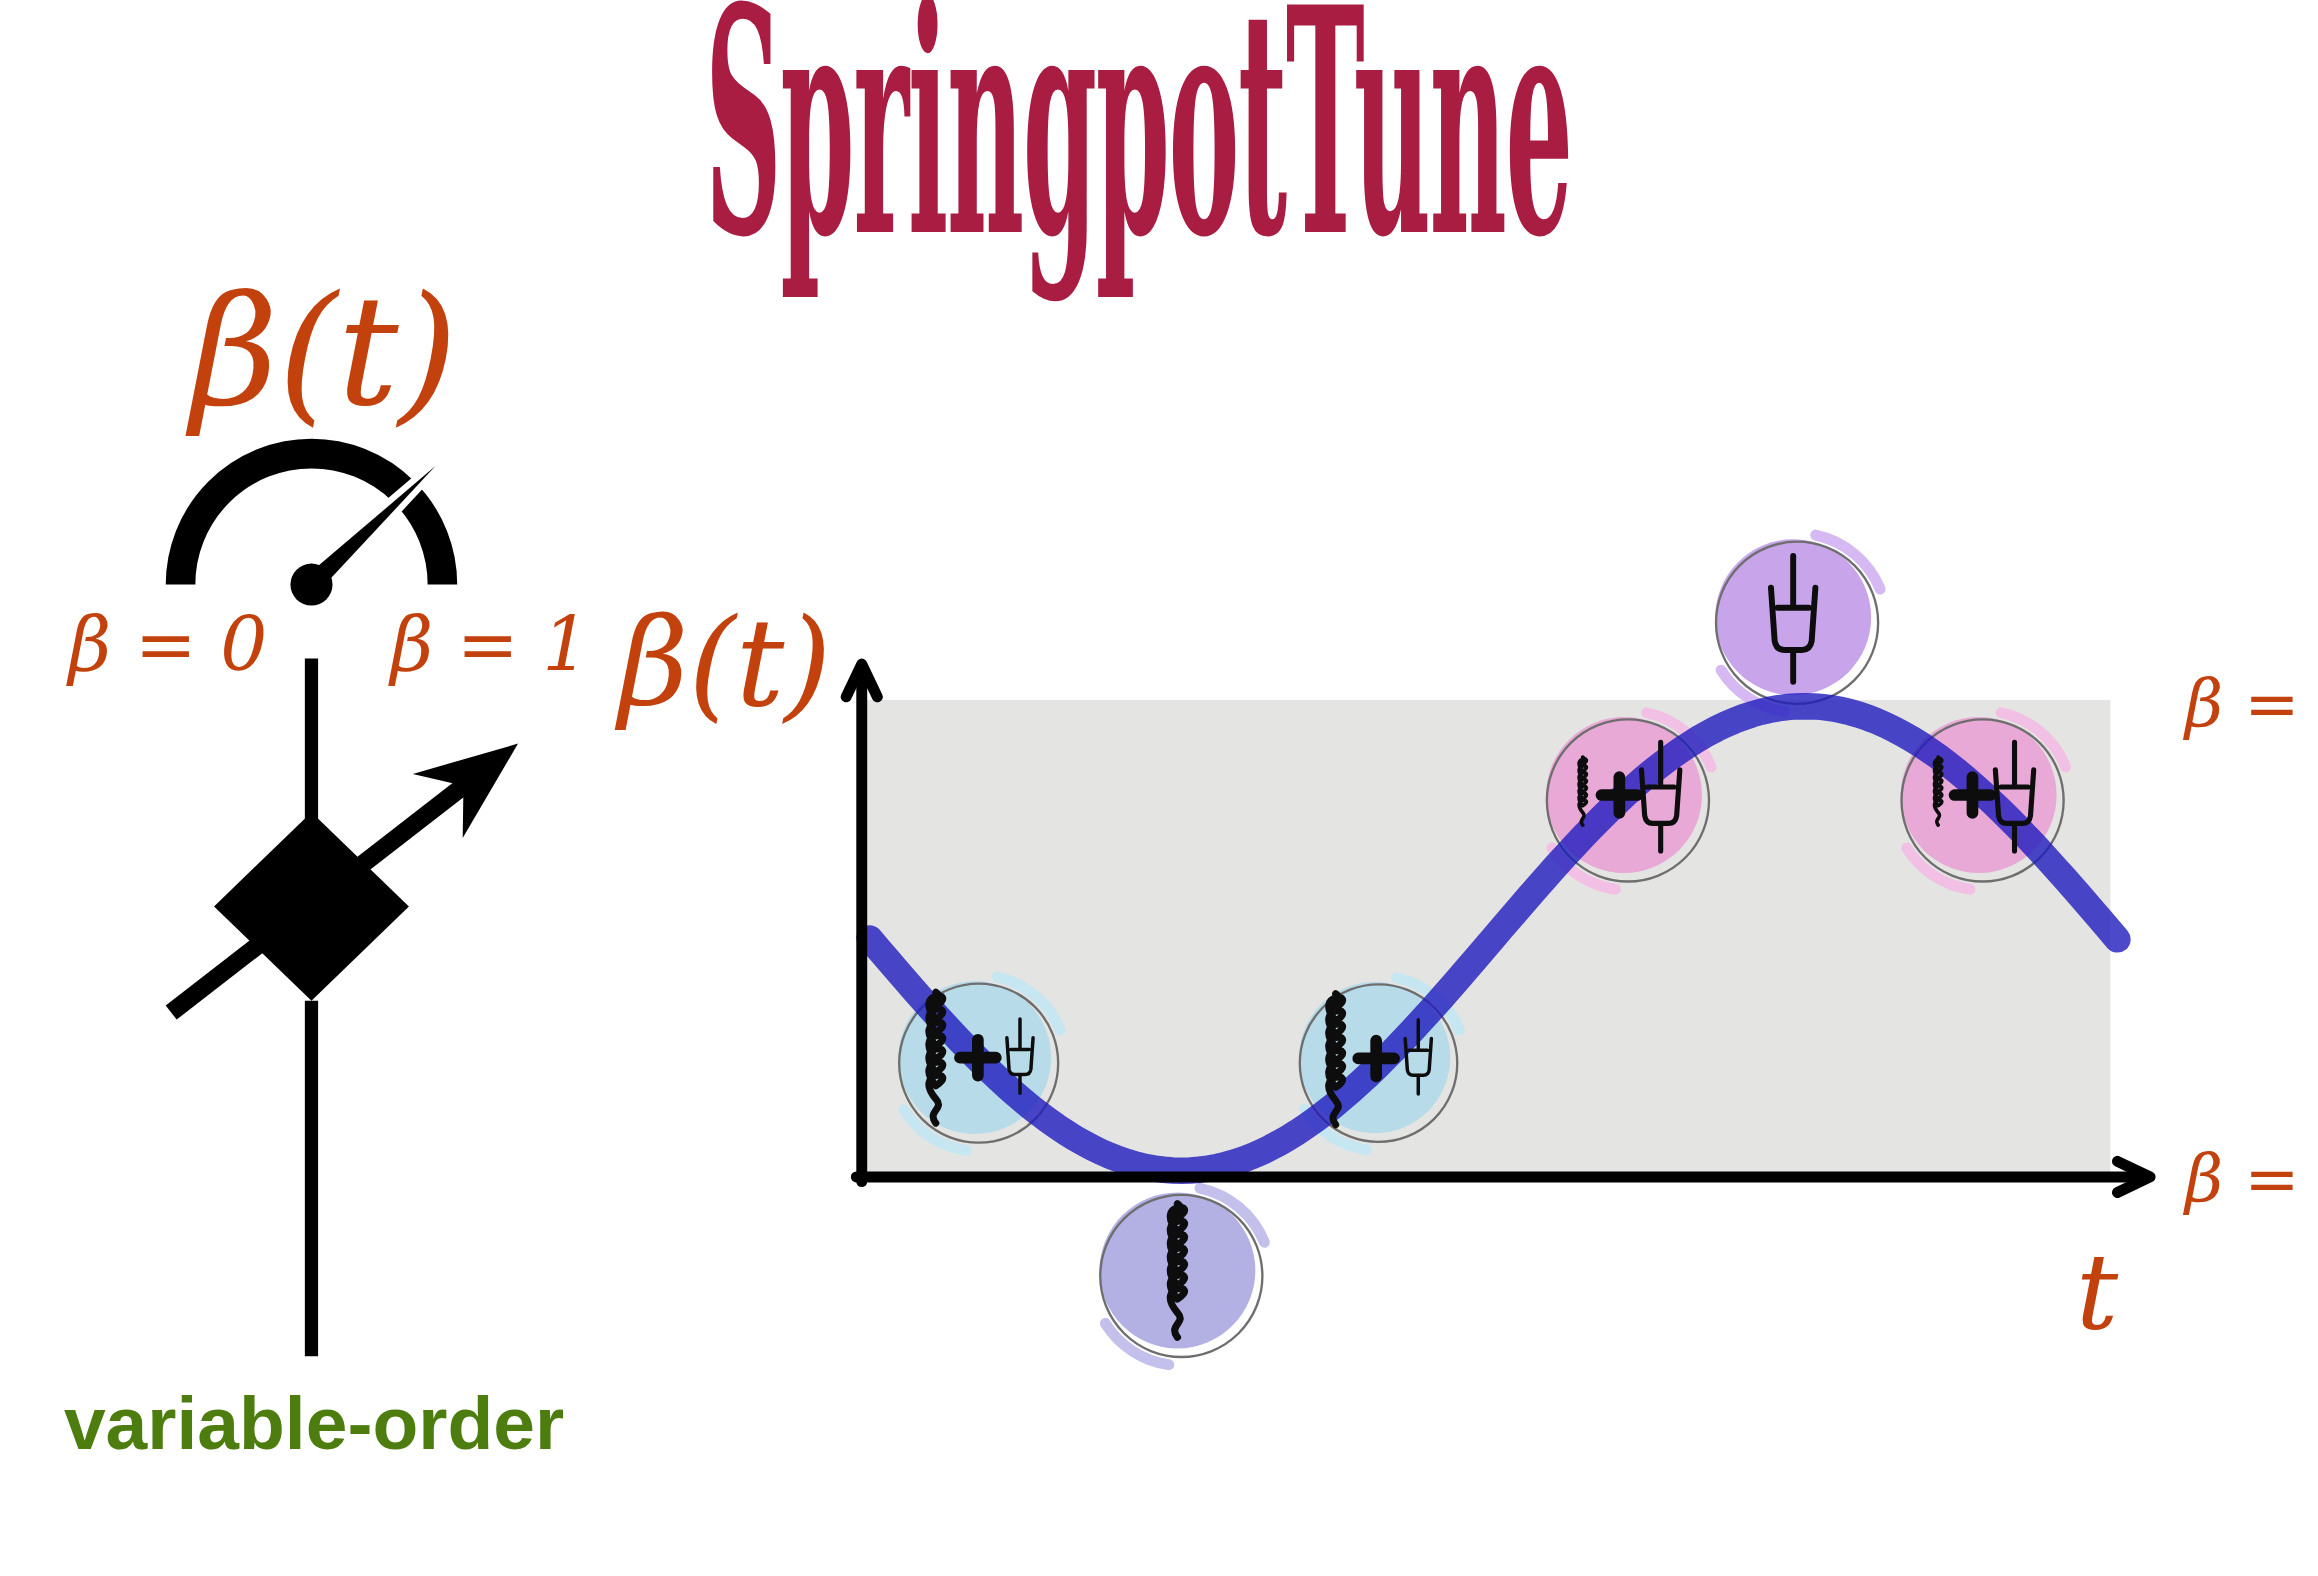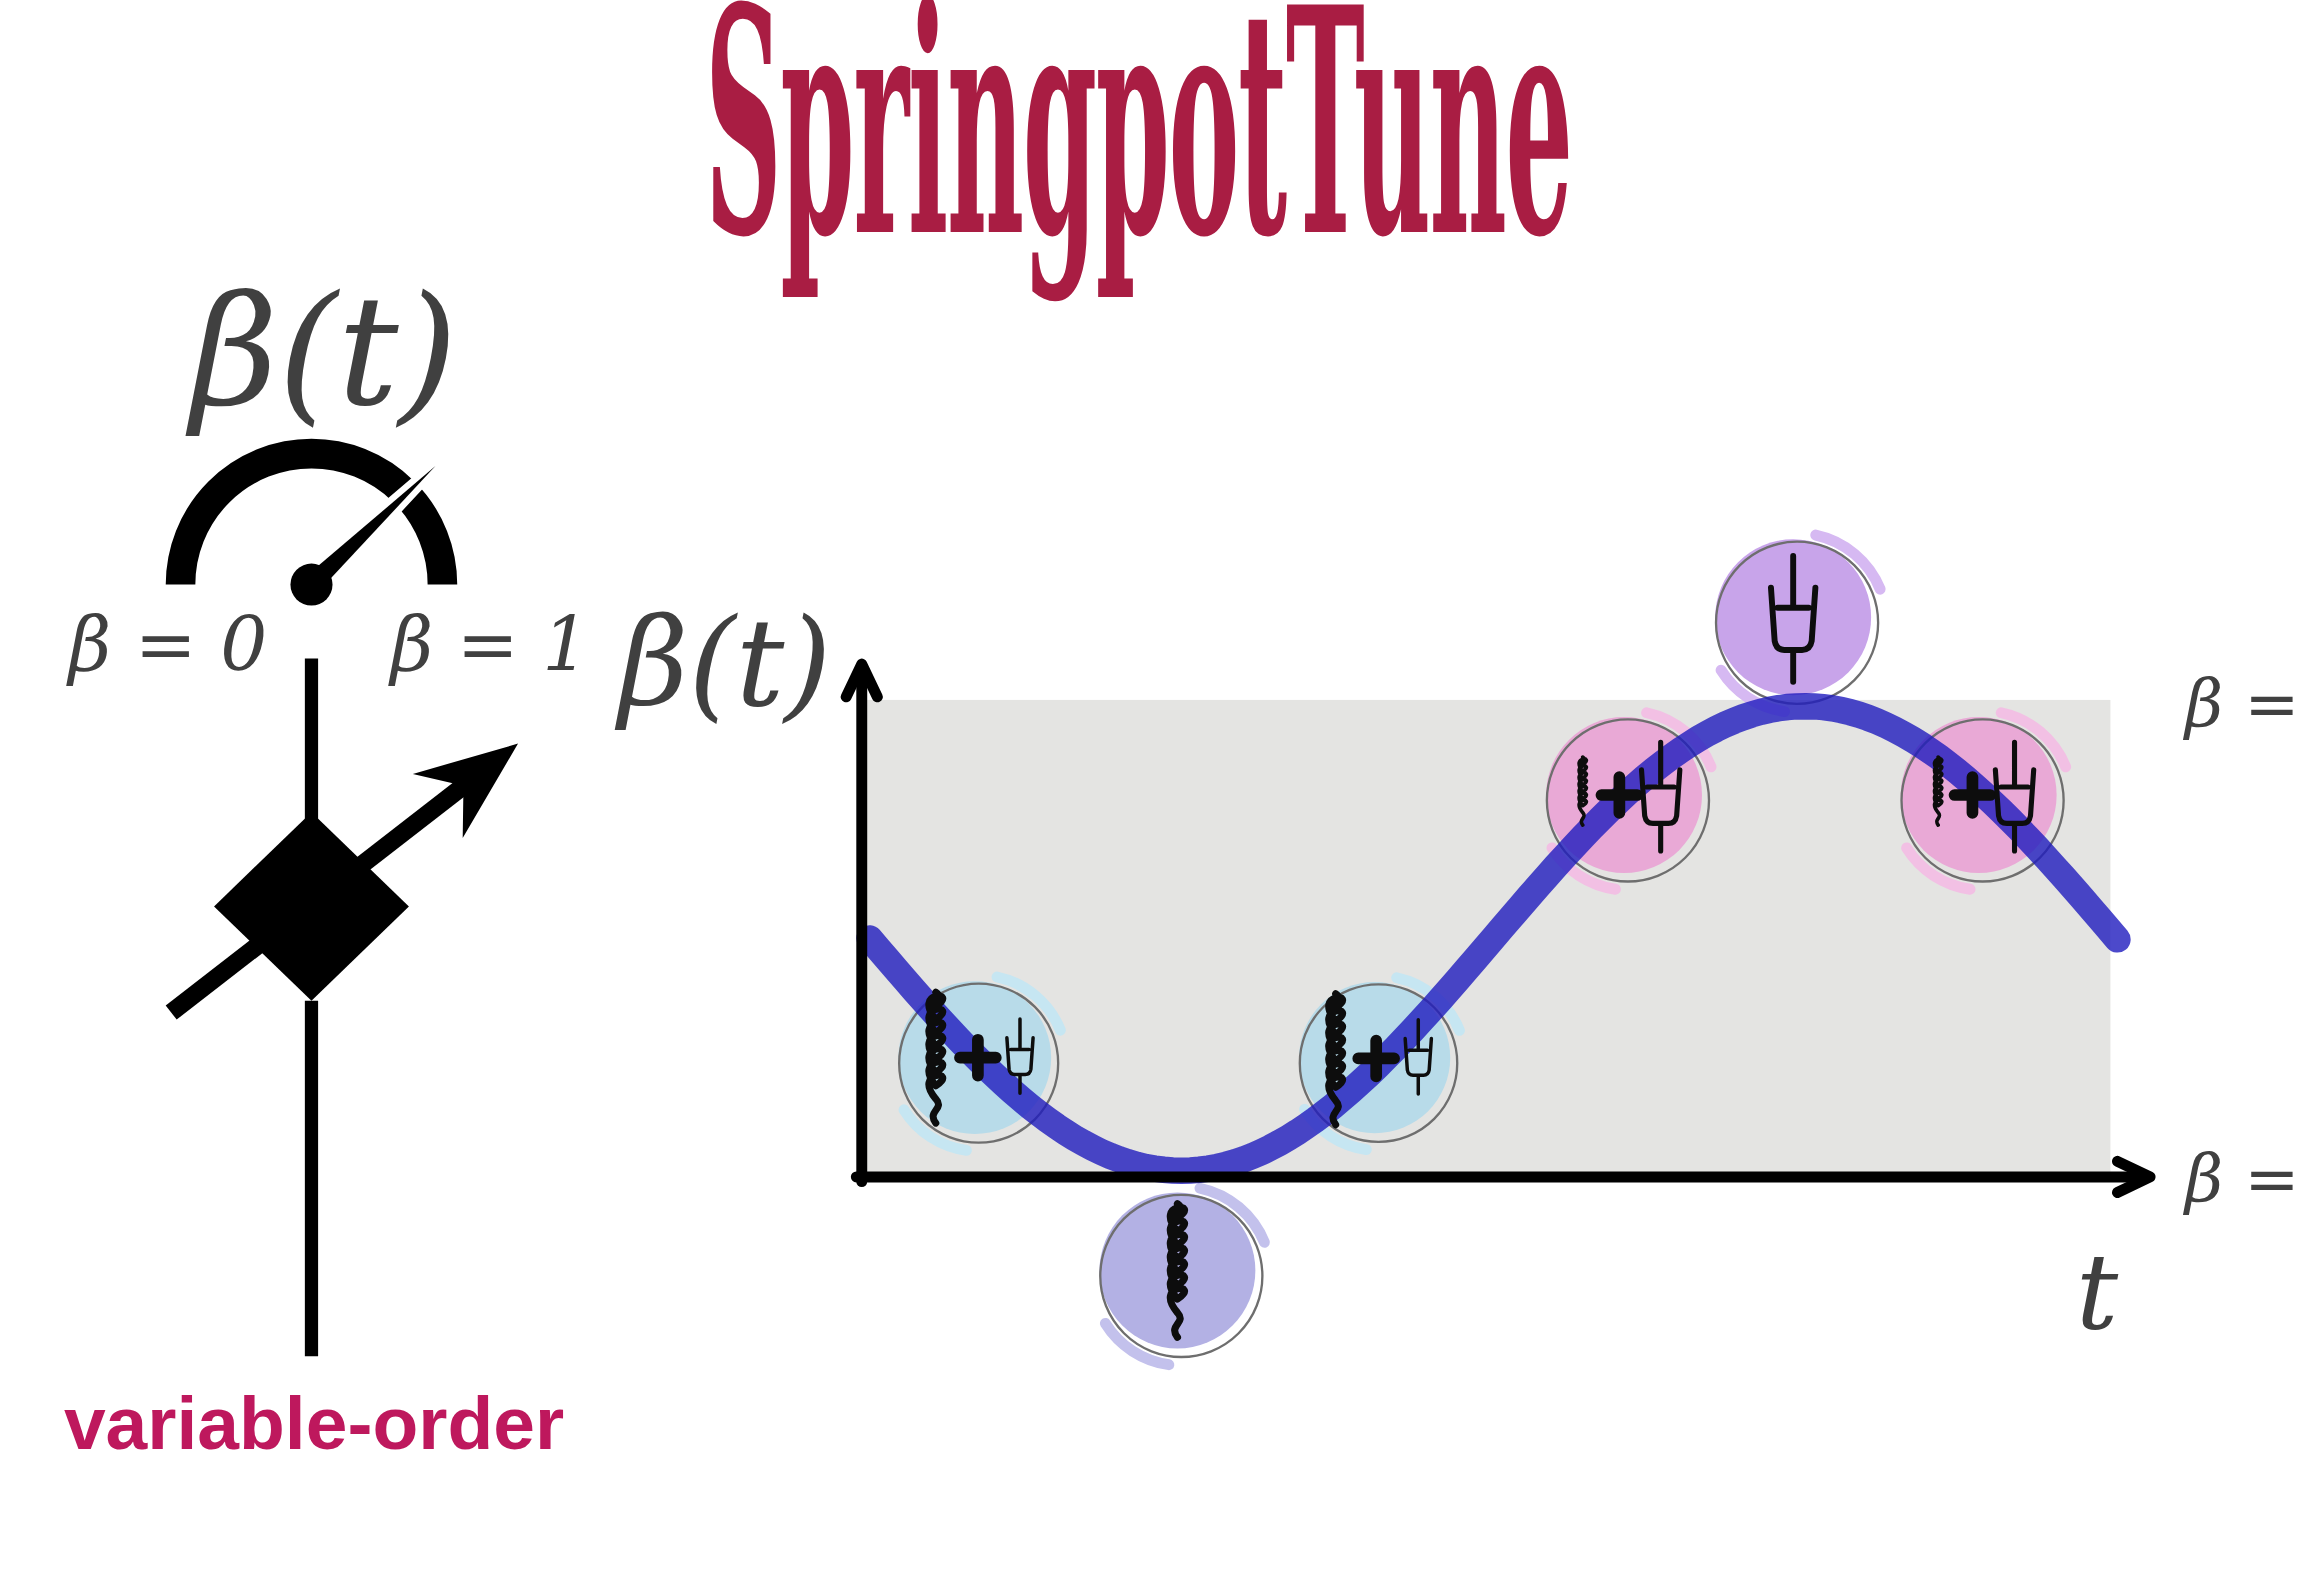--- a/index.html
+++ b/index.html
@@ -7,21 +7,21 @@
           font-family:"DejaVu Sans",sans-serif;}
   .layer{position:absolute;left:0;top:0;width:2319px;height:1576px;}
 
   
   .title-wrap{position:absolute;left:-136px;top:-33px;width:2128px;text-align:center;}
   .title{display:inline-block;font-family:"DejaVu Serif",serif;font-weight:700;
          font-size:312px;line-height:1;letter-spacing:-0.012em;
          transform:scaleX(0.34);transform-origin:50% 0;white-space:nowrap;}
 
   
-  .m{position:absolute;font-family:"DejaVu Serif",serif;font-style:italic;color:#404040;
+  .m{position:absolute;font-family:"DejaVu Serif",serif;font-style:italic;color:#c2410c;
      white-space:nowrap;line-height:1;}
   .center{transform:translate(-50%,-50%);}
   .vcenter{transform:translateY(-50%);}
   #gauge-dial-label{left:324px;top:352px;font-size:152px;}
   #gauge-min-label{left:168px;top:644px;font-size:74px;}
   #gauge-max-label{left:490px;top:644px;font-size:74px;}
   #plot-ylabel{left:725px;top:663px;font-size:121px;}
   #plot-ytop-label{left:2185px;top:704px;font-size:66px;}
   #plot-ybottom-label{left:2185px;top:1179px;font-size:66px;}
   #plot-xlabel{left:2097px;top:1293px;font-size:105px;}
@@ -160,17 +160,17 @@
 
   <div class="m center" id="gauge-dial-label">β(t)</div>
   <div class="m center" id="gauge-min-label">β = 0</div>
   <div class="m center" id="gauge-max-label">β = 1</div>
 
   <div class="m center" id="plot-ylabel">β(t)</div>
   <div class="m vcenter" id="plot-ytop-label">β = 1</div>
   <div class="m vcenter" id="plot-ybottom-label">β = 0</div>
   <div class="m center" id="plot-xlabel">t</div>
 
-  <div class="caption" id="caption" style="color: #be185d; text-align: right;">
+  <div class="caption" id="caption" style="color: #4d7c0f; text-align: right;">
     <div>variable-order</div>
   </div>
 </div>
 
 
 </body></html>

